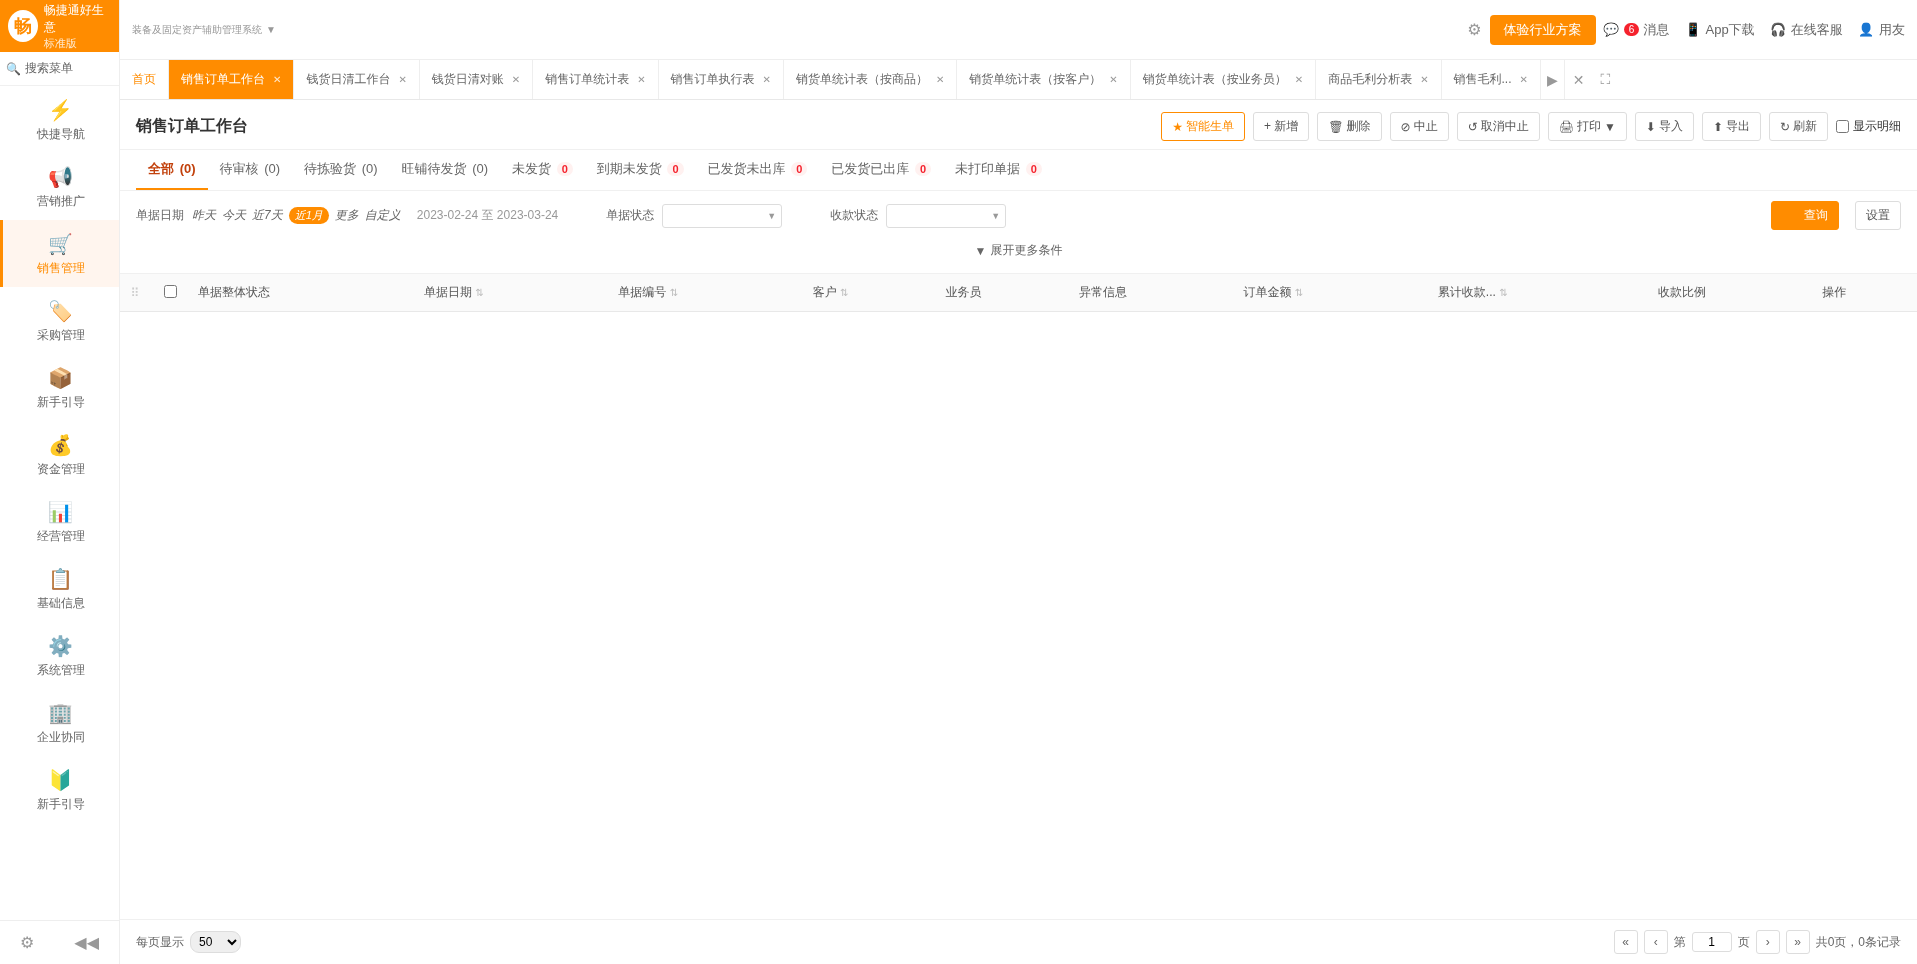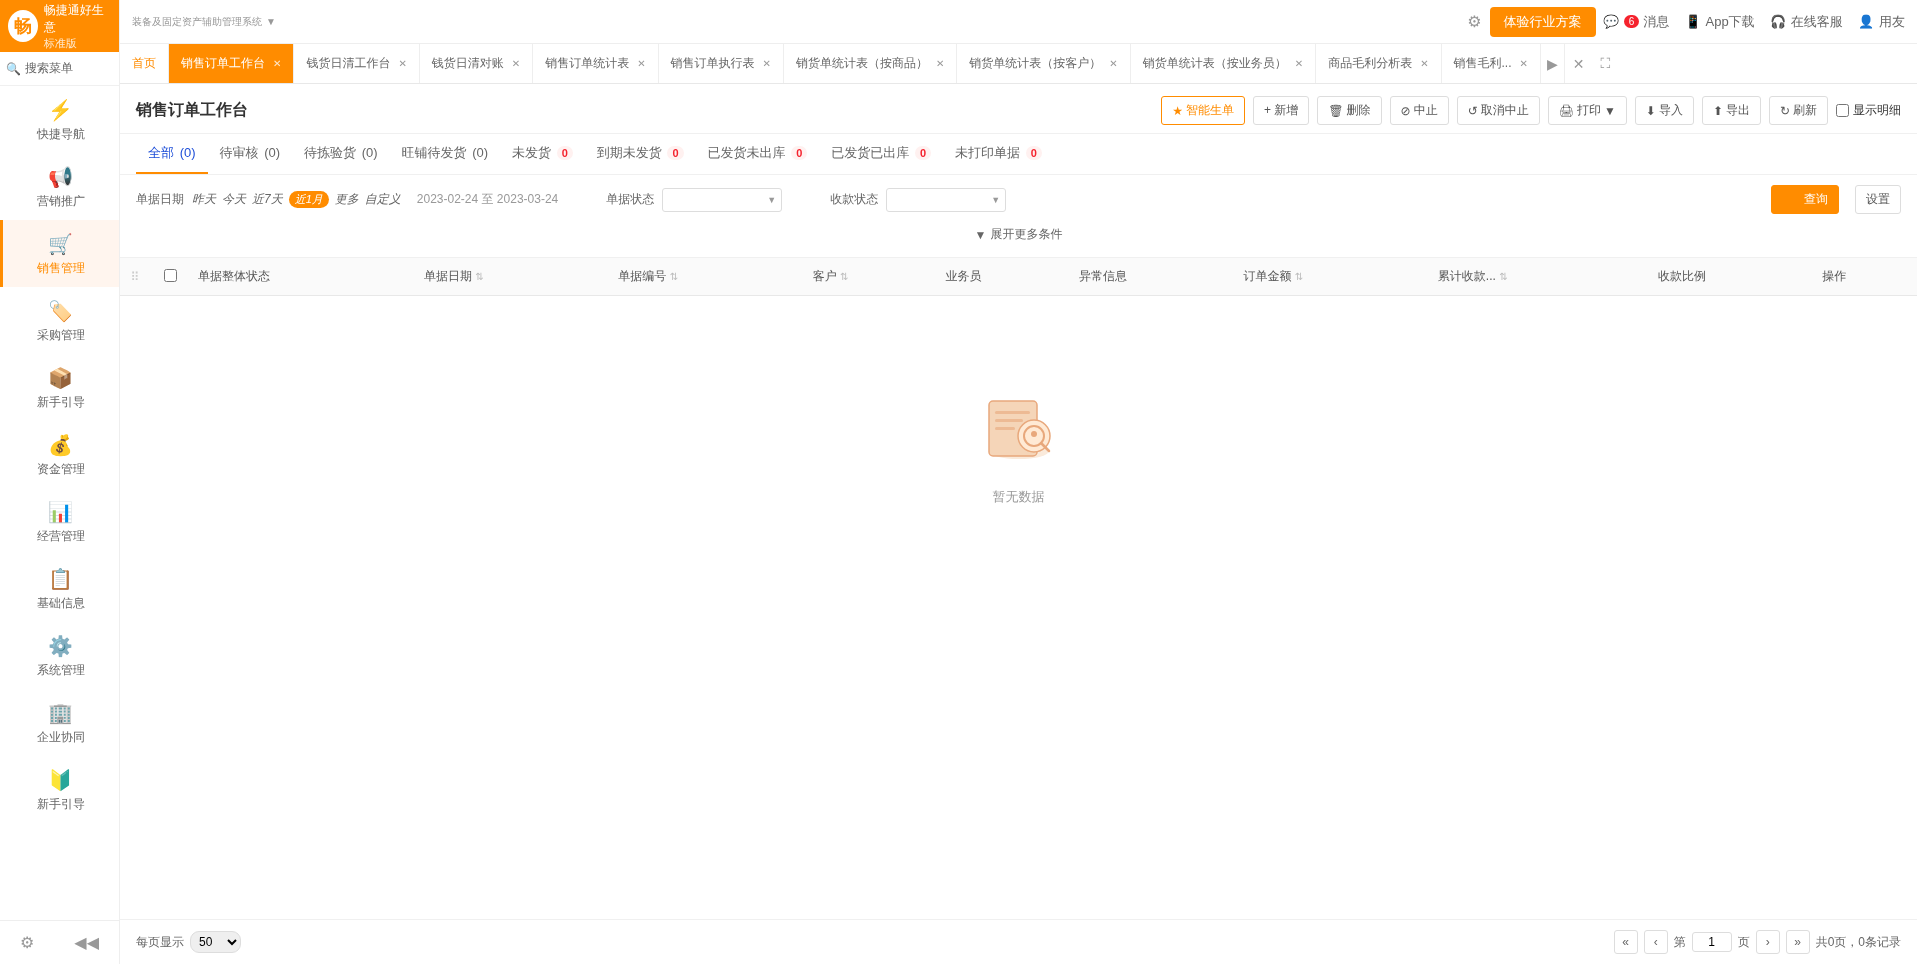--- a/index.html
+++ b/index.html
@@ -19,21 +19,21 @@
     .sidebar-item .item-icon { font-size: 20px; margin-bottom: 4px; }
     .sidebar-item .item-label { font-size: 12px; }
 
     .sidebar-bottom { border-top: 1px solid #eee; padding: 8px 0; display: flex; justify-content: space-around; align-items: center; }
     .sidebar-bottom-btn { cursor: pointer; color: #999; font-size: 16px; padding: 4px 8px; }
 
     
     .main { flex: 1; display: flex; flex-direction: column; overflow: hidden; }
 
     
-    .topbar { height: 44px; background: #fff; border-bottom: 1px solid #eee; display: flex; align-items: center; padding: 0 12px; gap: 8px; flex-shrink: 0; }
+    .topbar { height: 60px; background: #fff; border-bottom: 1px solid #eee; display: flex; align-items: center; padding: 0 12px; gap: 8px; flex-shrink: 0; }
     .topbar-title { font-size: 13px; color: #333; flex: 1; display: flex; align-items: center; gap: 6px; }
     .topbar-dropdown { display: flex; align-items: center; gap: 4px; cursor: pointer; }
     .topbar-dropdown span { font-size: 10px; color: #999; }
     .topbar-gear { font-size: 16px; color: #999; cursor: pointer; }
     .topbar-btn { background: #ff8c00; color: #fff; border: none; padding: 6px 14px; border-radius: 4px; cursor: pointer; font-size: 13px; }
     .topbar-right { display: flex; align-items: center; gap: 16px; color: #666; }
     .topbar-right-item { display: flex; align-items: center; gap: 4px; cursor: pointer; font-size: 13px; }
     .badge-red { background: #f5222d; color: #fff; border-radius: 10px; font-size: 10px; padding: 1px 5px; }
 
     
@@ -55,21 +55,21 @@
     .page-header { padding: 12px 16px 8px; display: flex; align-items: center; justify-content: space-between; background: #fff; border-bottom: 1px solid #f0f0f0; flex-shrink: 0; }
     .page-title { font-size: 16px; font-weight: bold; color: #333; }
     .page-actions { display: flex; gap: 8px; align-items: center; }
     .action-btn { display: flex; align-items: center; gap: 3px; padding: 5px 10px; border: 1px solid #ddd; background: #fff; border-radius: 3px; cursor: pointer; font-size: 12px; color: #555; }
     .action-btn.primary { background: #ff8c00; color: #fff; border-color: #ff8c00; padding-left: 32px; }
     .action-btn.smart { background: #fff; border-color: #ff8c00; color: #ff8c00; }
 
     
     .sub-tabs { display: flex; align-items: center; padding: 0 16px; background: #fff; border-bottom: 1px solid #f0f0f0; flex-shrink: 0; }
     .sub-tab { padding: 10px 12px; cursor: pointer; color: #666; font-size: 13px; border-bottom: 2px solid transparent; white-space: nowrap; }
-    .sub-tab.active { color: #1d4ed8; border-bottom-color: #ff8c00; }
+    .sub-tab.active { color: #c2410c; border-bottom-color: #ff8c00; font-weight: bold; }
     .sub-tab .count { display: inline-block; margin-left: 2px; }
     .sub-tab .count.red { color: #f5222d; font-weight: bold; }
 
     
     .filter-area { padding: 10px 16px; background: #fff; border-bottom: 1px solid #f0f0f0; flex-shrink: 0; }
     .filter-row { display: flex; align-items: center; gap: 16px; margin-bottom: 8px; }
     .filter-item { display: flex; align-items: center; gap: 8px; }
     .filter-label { color: #666; font-size: 12px; white-space: nowrap; }
     .filter-date-links { display: flex; gap: 6px; font-style: italic; }
     .filter-link { color: #666; cursor: pointer; font-size: 12px; }
@@ -443,37 +443,20 @@
               </th>
               <th>
                 <span>操作</span>
               </th>
             </tr>
           </thead>
           <tbody id="table-body">
           </tbody>
         </table>
 
-        <div class="empty-state">
-          <div class="empty-icon">
-            <svg width="100" height="100" viewBox="0 0 100 100" xmlns="http://www.w3.org/2000/svg">
-              <ellipse cx="50" cy="75" rx="30" ry="8" fill="#f5d5b8" opacity="0.5"></ellipse>
-              <rect x="20" y="25" width="48" height="55" rx="4" fill="#f5d5b8"></rect>
-              <rect x="20" y="25" width="48" height="55" rx="4" fill="none" stroke="#e8a87c" stroke-width="1.5"></rect>
-              <rect x="26" y="35" width="35" height="3" rx="1.5" fill="#e8a87c" opacity="0.6"></rect>
-              <rect x="26" y="43" width="28" height="3" rx="1.5" fill="#e8a87c" opacity="0.6"></rect>
-              <rect x="26" y="51" width="20" height="3" rx="1.5" fill="#e8a87c" opacity="0.6"></rect>
-              <circle cx="65" cy="60" r="16" fill="#ffead5" stroke="#e8a87c" stroke-width="1.5"></circle>
-              <circle cx="65" cy="60" r="10" fill="none" stroke="#e8a87c" stroke-width="2"></circle>
-              <line x1="72" y1="67" x2="80" y2="75" stroke="#e8a87c" stroke-width="2.5" stroke-linecap="round"></line>
-              <circle cx="65" cy="58" r="3" fill="#e8a87c"></circle>
-            </svg>
-          </div>
-          <span class="empty-text">暂无数据</span>
-        </div>
       </div>
 
       <div class="pagination">
         <div class="pagination-left">
           <span>每页显示</span>
           <select class="page-size-select">
             <option value="50">50</option>
             <option value="10">10</option>
             <option value="20">20</option>
             <option value="100">100</option>

